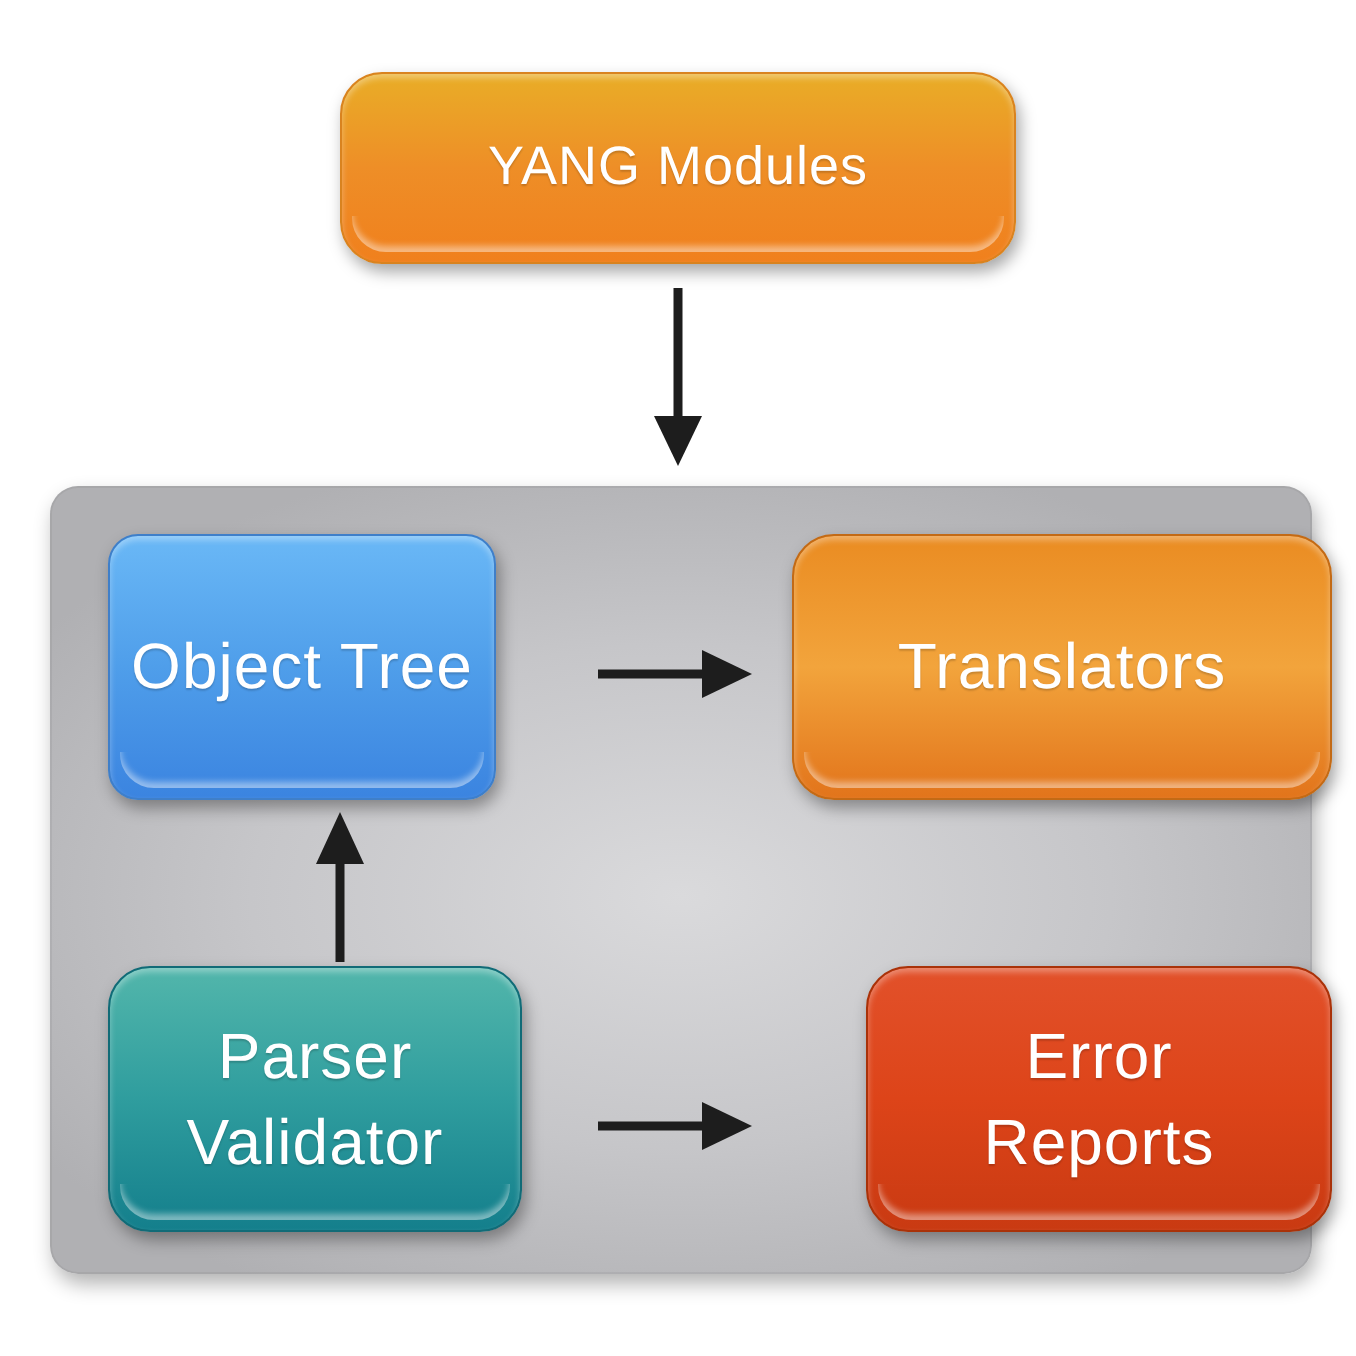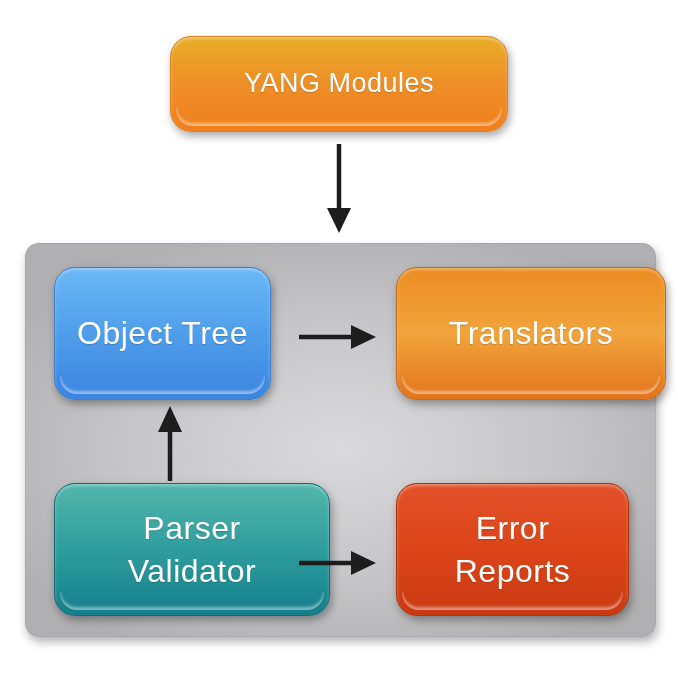--- a/index.html
+++ b/index.html
@@ -41,23 +41,23 @@
   .node-yang   { left: 170px; top: 36px;  width: 338px; height: 96px; }
   .node-yang .label { font-size: 27px; }
 
   .panel {
     position: absolute;
     left: 25px; top: 243px; width: 631px; height: 394px;
     border-radius: 14px;
     box-shadow: 2px 5px 10px rgba(0,0,0,0.30),
                 inset 0 0 0 1px rgba(0,0,0,0.05);
   }
-  .node-object-tree      { left: 54px;  top: 267px; width: 217px; height: 133px; }
+  .node-object-tree      { left: 54px;  top: 267px; width: 194px; height: 133px; border-radius: 15px; }
   .node-translators      { left: 396px; top: 267px; width: 270px; height: 133px; }
-  .node-parser-validator { left: 54px;  top: 483px; width: 276px; height: 133px; }
+  .node-parser-validator { left: 54px;  top: 483px; width: 207px; height: 133px; }
   .node-error-reports    { left: 396px; top: 483px; width: 233px; height: 133px; }
 
   .arrows {
     position: absolute; left: 0; top: 0; width: 678px; height: 678px;
     pointer-events: none;
   }
   .arrow-line { stroke: var(--arrow-color, #1d1d1d); stroke-width: 4.5; }
   .arrow-head { fill: var(--arrow-color, #1d1d1d); }
 </style>
 </head>
@@ -81,21 +81,21 @@
     <span class="label">Translators</span>
     <span class="gloss"></span>
   </div>
 
   <div class="node node-parser-validator" style="background: linear-gradient(rgb(82, 182, 171), rgb(47, 157, 158), rgb(20, 127, 140)); border-color: rgb(17, 107, 119); color: rgb(255, 255, 255);">
     <span class="label">Parser
 Validator</span>
     <span class="gloss"></span>
   </div>
 
-  <div class="node node-error-reports" style="background: linear-gradient(rgb(226, 81, 42), rgb(221, 68, 25), rgb(201, 58, 18)); border-color: rgb(169, 50, 9); color: rgb(255, 255, 255);">
+  <div class="node node-error-reports" style="background: linear-gradient(rgb(226, 81, 42), rgb(221, 68, 25), rgb(201, 58, 18)); border-color: rgb(169, 50, 9); color: rgb(255, 255, 255); margin-left: 37px;">
     <span class="label">Error
 Reports</span>
     <span class="gloss"></span>
   </div>
 
   <svg class="arrows" viewBox="0 0 678 678">
     <g>
       <line class="arrow-line" x1="339" y1="144" x2="339" y2="210"></line>
       <polygon class="arrow-head" points="327,208 351,208 339,233"></polygon>
     </g>

